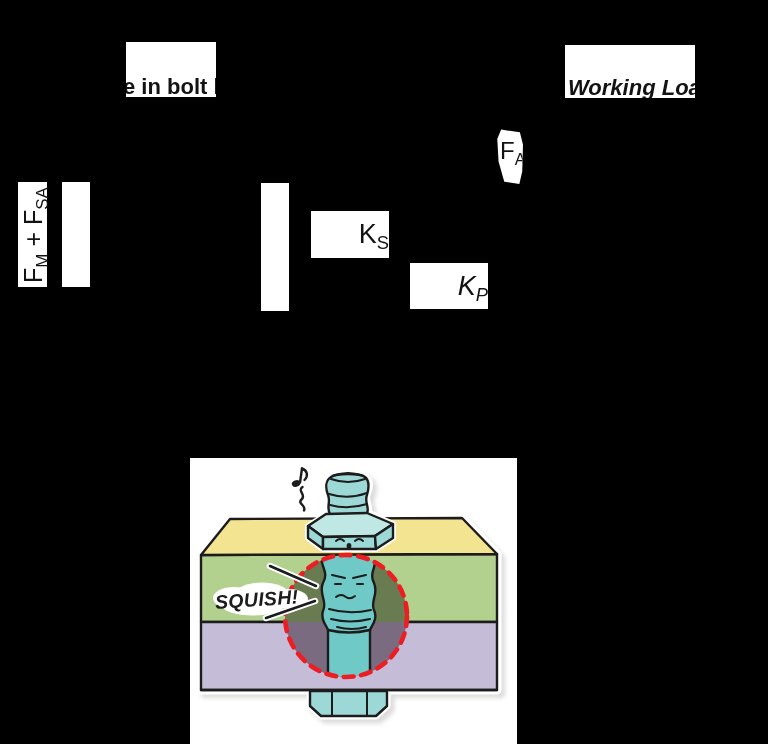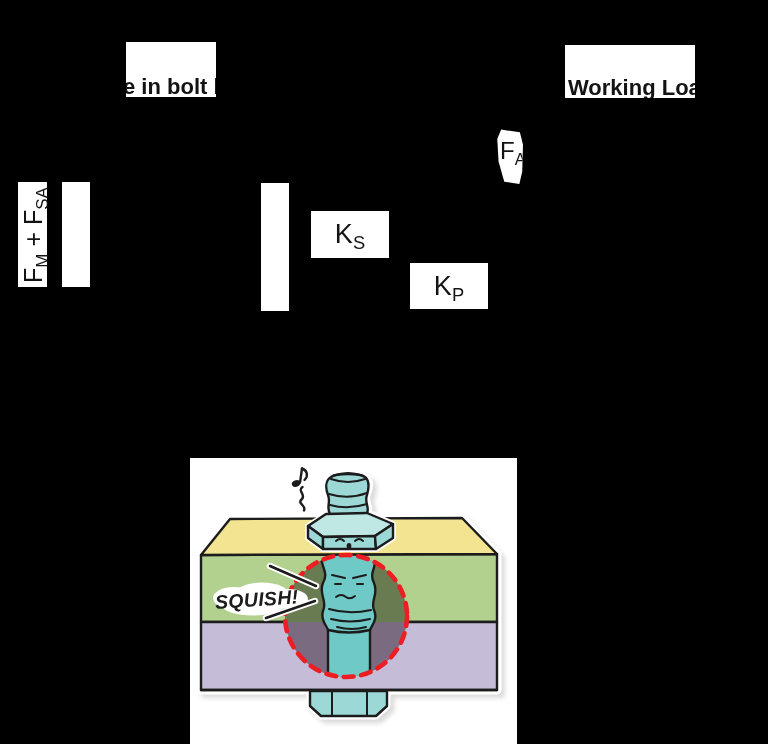--- a/index.html
+++ b/index.html
@@ -13,36 +13,36 @@
   .panel{position:absolute;background:var(--panel,#fff);}
   
   .caption{overflow:hidden;}
   .caption .cap-text{
     position:absolute;bottom:-3px;white-space:nowrap;
     font-weight:bold;font-size:22px;color:var(--text,#121212);
   }
   .caption-left{left:126px;top:42px;width:90px;height:55px;}
   .caption-left .cap-text{left:-3px;}
   .caption-right{left:565px;top:45px;width:130px;height:53px;}
-  .caption-right .cap-text{left:3px;}
+  .caption-right .cap-text{left:3px;font-style:italic;}
   
   .bar-preload{left:18px;top:182px;width:29px;height:105px;}
   .bar-empty{left:62px;top:182px;width:28px;height:105px;}
   .bar-middle{left:261px;top:183px;width:28px;height:128px;}
   .vtext{
     position:absolute;left:50%;top:50%;
     transform:translate(-50%,-50%) rotate(-90deg);
     white-space:nowrap;font-size:25px;color:var(--text,#121212);
   }
   sub{font-size:0.68em;line-height:0;}
   
-  .kbox{display:flex;align-items:center;justify-content:center;}
+  .kbox{display:flex;align-items:center;justify-content:flex-end;}
   .kbox .ktext{font-size:27px;color:var(--text,#121212);white-space:nowrap;}
   .ks{left:311px;top:211px;width:78px;height:47px;}
-  .kp{left:410px;top:263px;width:78px;height:46px;}
+  .kp{left:410px;top:263px;width:78px;height:46px;font-style:italic;}
   
   .fa-blob{
     left:497px;top:129px;width:26px;height:56px;
     clip-path:polygon(16% 1%,88% 6%,100% 28%,97% 76%,86% 98%,28% 94%,6% 58%,1% 18%);
   }
   .fa-blob .fa-text{
     position:absolute;left:3px;top:8px;font-size:24px;color:var(--text,#121212);white-space:nowrap;
   }
   
   .cartoon{position:absolute;left:190px;top:458px;width:327px;height:286px;}

